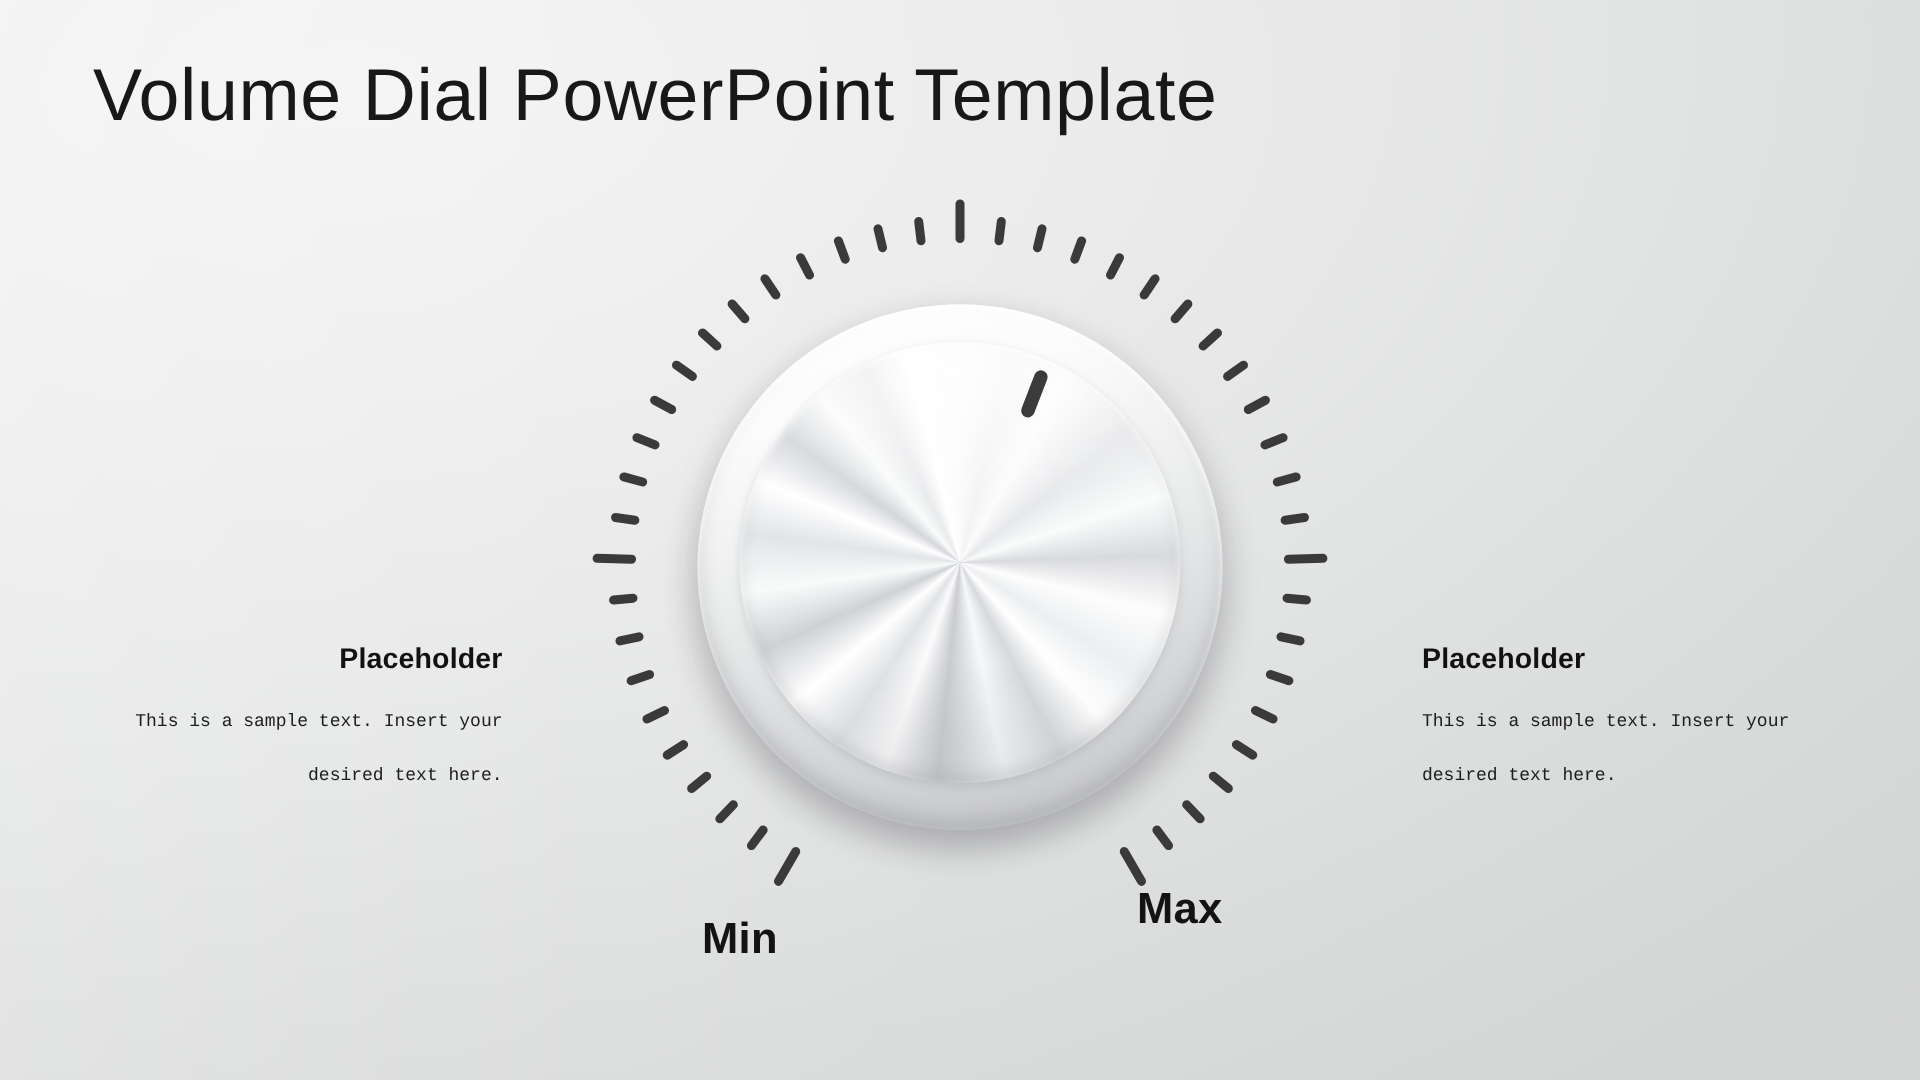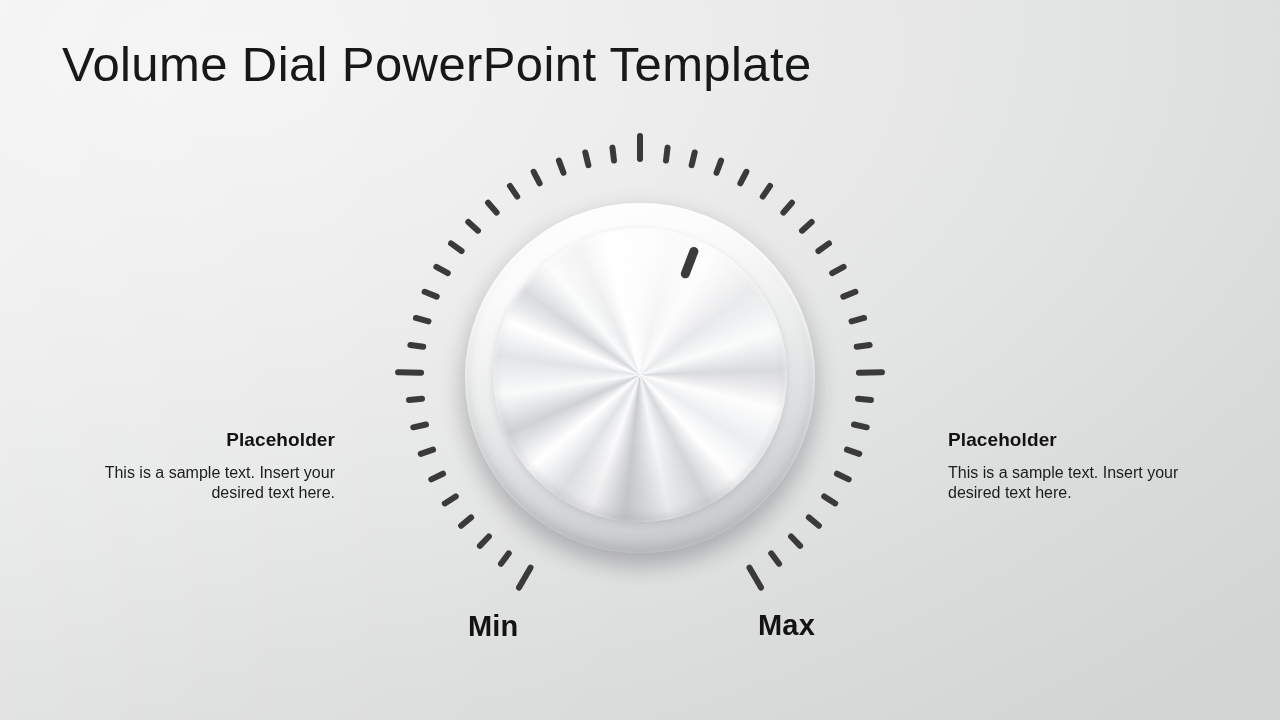--- a/index.html
+++ b/index.html
@@ -199,41 +199,41 @@
   .range-label {
     position: absolute;
     font-family: "Liberation Sans", sans-serif;
     font-weight: 700;
     font-size: 29px;
     color: #131314;
     letter-spacing: 0.2px;
     z-index: 6;
   }
   #label-min { left: 468px; top: 610px; }
-  #label-max { left: 758px; top: 609px; text-align: right; }
+  #label-max { left: 758px; top: 590px; text-align: right; }
 
   
   .placeholder-block {
     position: absolute;
     width: 250px;
     z-index: 6;
   }
   .placeholder-title {
     font-family: "Liberation Sans", sans-serif;
     font-weight: 700;
     font-size: 19px;
     color: #121213;
     letter-spacing: 0.1px;
     margin: 0 0 12px 0;
   }
   .placeholder-body {
-    font-family: Liberation Sans, sans-serif;
+    font-family: Liberation Mono, monospace;
     font-weight: 400;
-    font-size: 16px;
-    line-height: 20px;
+    font-size: 12px;
+    line-height: 36px;
     color: #1b1c1d;
     margin: 0;
   }
 
   #block-left {
     left: 85px;
     top: 429px;
     text-align: right;
   }
   #block-right {

